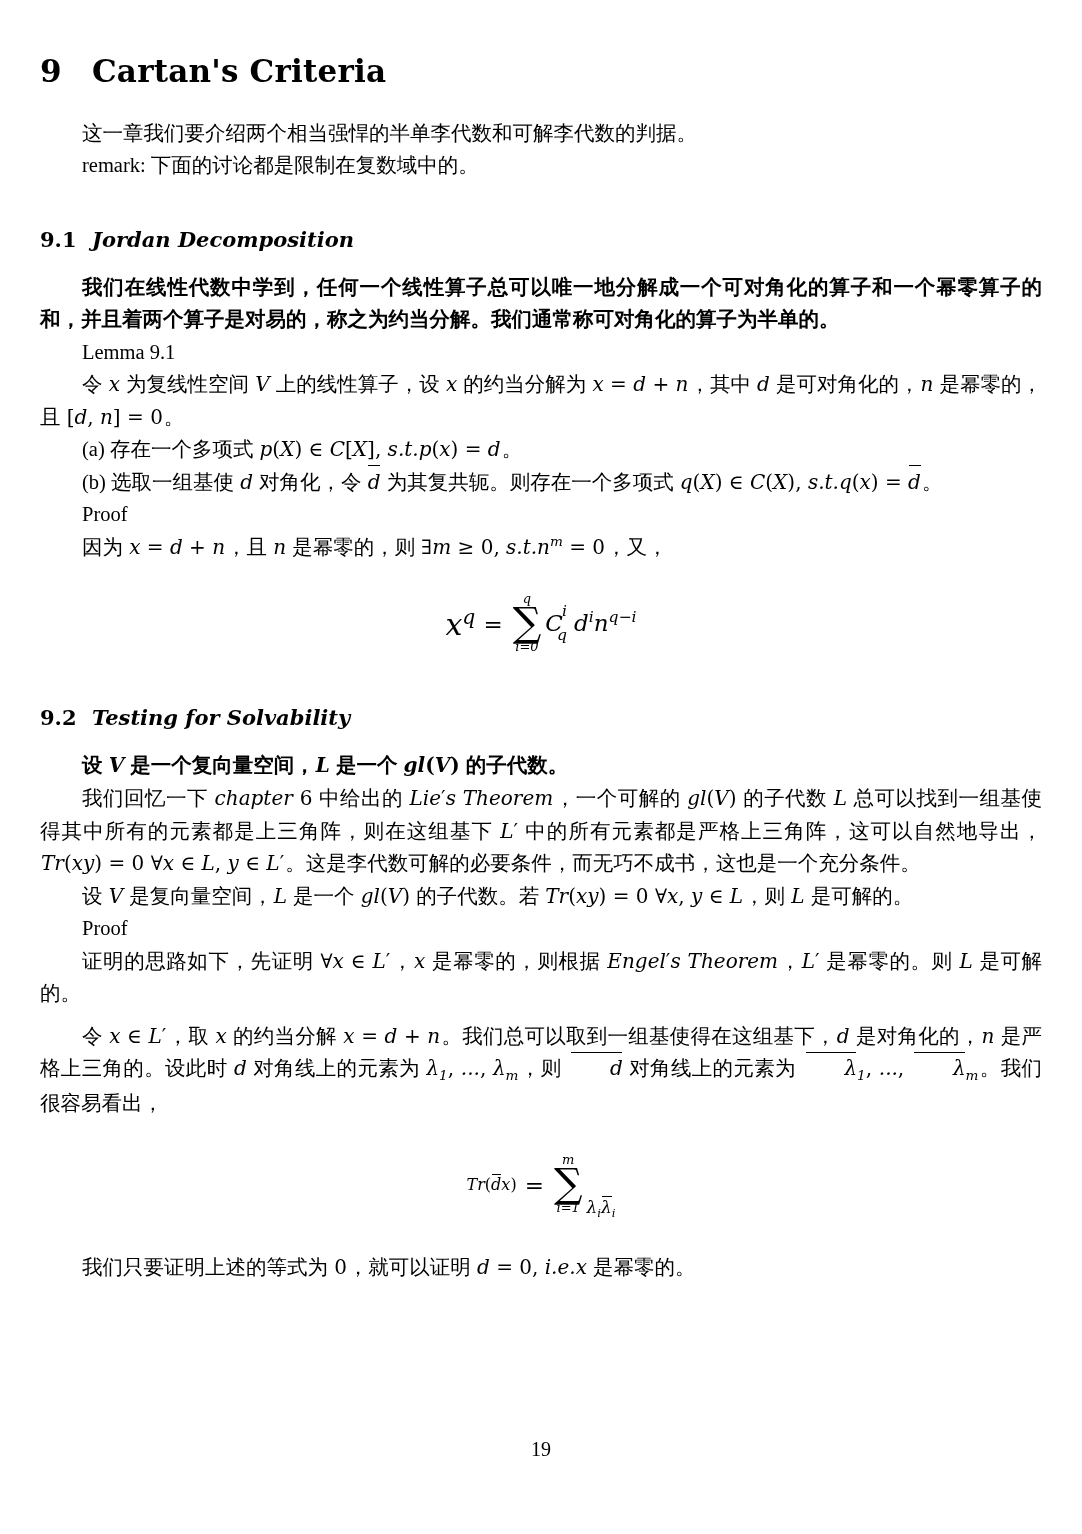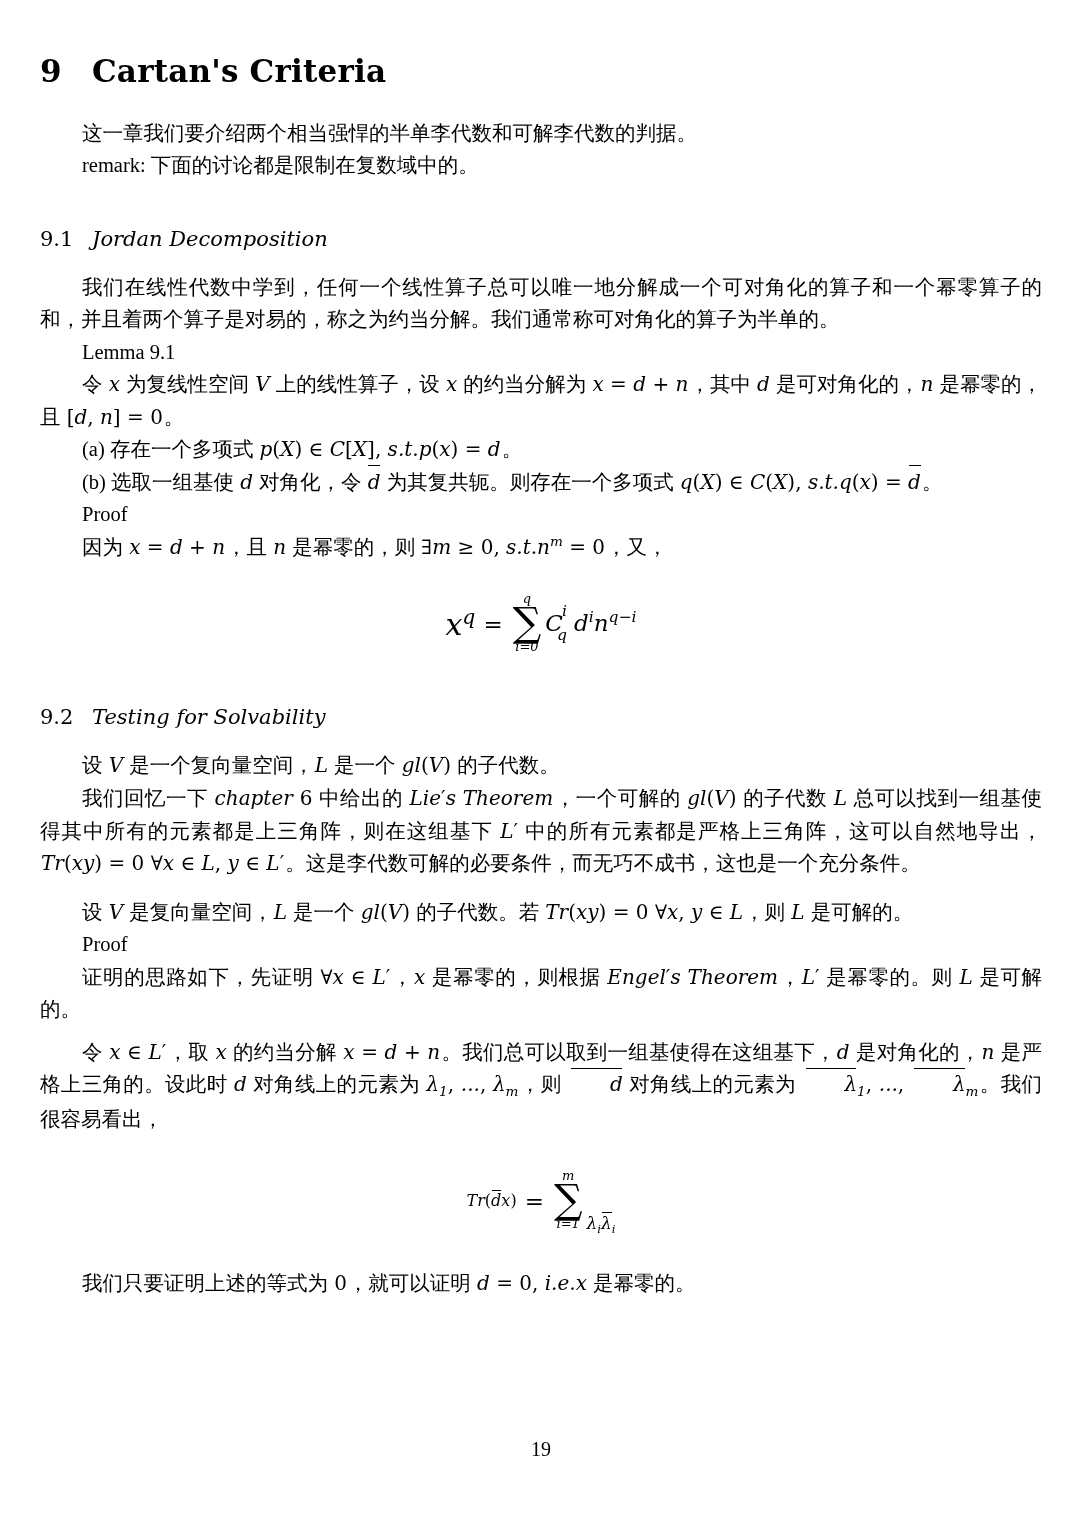--- a/index.html
+++ b/index.html
@@ -33,21 +33,21 @@
     letter-spacing: 0.2px;
     display: flex;
     align-items: baseline;
   }
   .chapter-heading .num {
     width: 52px;
     flex: 0 0 52px;
   }
   .section-heading {
     font-family: "DejaVu Serif", "Liberation Serif", serif;
-    font-weight: normal;
+    font-weight: bold;
     font-style: italic;
     font-size: 21px;
     line-height: 1.3;
     margin: 0;
     display: flex;
     align-items: baseline;
   }
   .section-heading .num {
     width: 52px;
     flex: 0 0 52px;
@@ -61,21 +61,21 @@
     text-align: justify;
     text-justify: inter-ideograph;
     margin: 0;
   }
   .p-indent { text-indent: 42px; }
   .p-flat   { text-indent: 0; }
 
   
   .sp-intro { margin-top: 26px; }
   .sp-sec1  { margin-top: 44px; }
-  .sp-after-head { margin-top: 18px; }
+  .sp-after-head { margin-top: 18px; font-weight: bold; }
   .sp-sec2  { margin-top: 50px; }
 
   
   .m {
     font-family: "DejaVu Serif", "Liberation Serif", serif;
     font-style: italic;
     font-size: 20px;
     padding: 0 1px;
     white-space: nowrap;
   }
@@ -230,21 +230,21 @@
 
   <p class="body-block p-flat sp-after-head" style="padding-left:42px;">
     <span>设 </span><span class="m">V</span><span> 是一个复向量空间，</span><span class="m">L</span><span> 是一个 </span><span class="m">gl<span class="up">(</span>V<span class="up">)</span></span><span> 的子代数。</span>
   </p>
 
   <p class="body-block p-indent">
     <span>我们回忆一下 </span><span class="m">chapter <span class="up">6</span></span><span> 中给出的 </span><span class="m">Lie<span class="prime">′</span>s Theorem</span><span>，一个可解的 </span><span class="m">gl<span class="up">(</span>V<span class="up">)</span></span><span> 的子代数 </span><span class="m">L</span><span> 总可以找到一组基使得其中所有的元素都是上三角阵，则在这组基下 </span><span class="m">L<span class="prime">′</span></span><span> 中的所有元素都是严格上三角阵，这可以自然地导出，</span><span class="m">Tr<span class="up">(</span>xy<span class="up">) = 0 ∀</span>x <span class="up">∈</span> L<span class="up">,</span> y <span class="up">∈</span> L<span class="prime">′</span></span><span>。这是李代数可解的必要条件，而无巧不成书，这也是一个充分条件。</span>
   </p>
 
 
-  <p class="body-block p-flat" style="padding-left:42px;margin-top:16px;">
+  <p class="body-block p-flat" style="padding-left:42px;">
     <span>设 </span><span class="m">V</span><span> 是复向量空间，</span><span class="m">L</span><span> 是一个 </span><span class="m">gl<span class="up">(</span>V<span class="up">)</span></span><span> 的子代数。若 </span><span class="m">Tr<span class="up">(</span>xy<span class="up">) = 0 ∀</span>x<span class="up">,</span> y <span class="up">∈</span> L</span><span>，则 </span><span class="m">L</span><span> 是可解的。</span>
   </p>
 
   <p class="body-block p-flat" style="padding-left:42px;">
     <span>Proof</span>
   </p>
 
   <p class="body-block p-indent">
     <span>证明的思路如下，先证明 </span><span class="m"><span class="up">∀</span>x <span class="up">∈</span> L<span class="prime">′</span></span><span>，</span><span class="m">x</span><span> 是幂零的，则根据 </span><span class="m">Engel<span class="prime">′</span>s Theorem</span><span>，</span><span class="m">L<span class="prime">′</span></span><span> 是幂零的。则 </span><span class="m">L</span><span> 是可解的。</span>
   </p>

